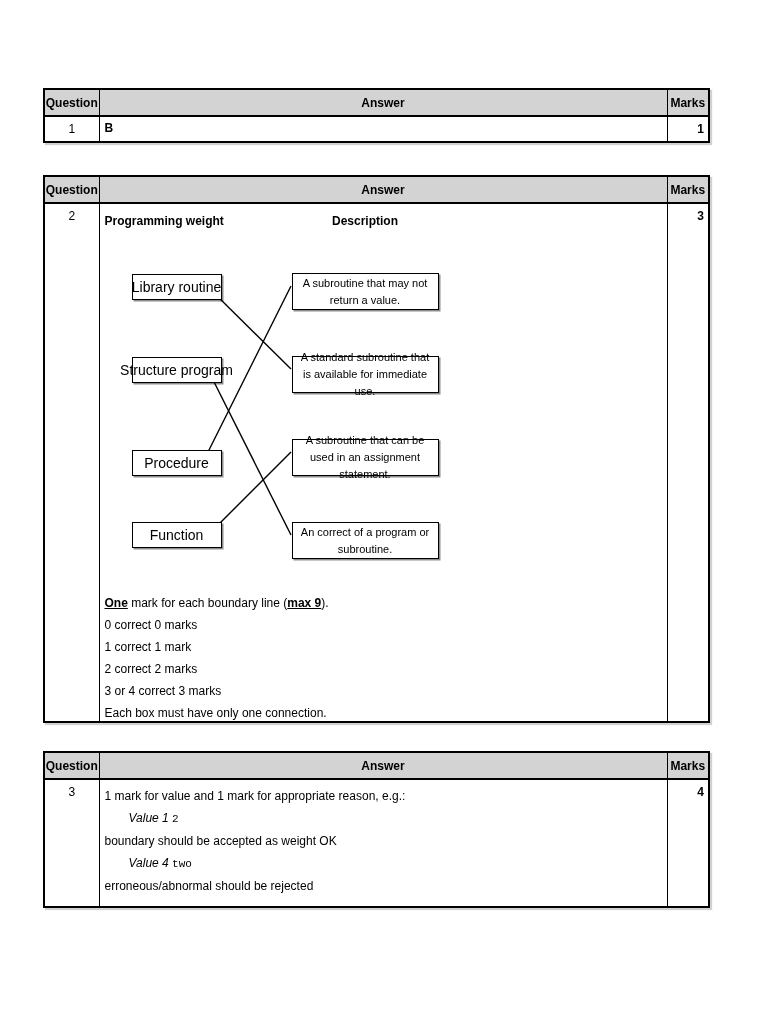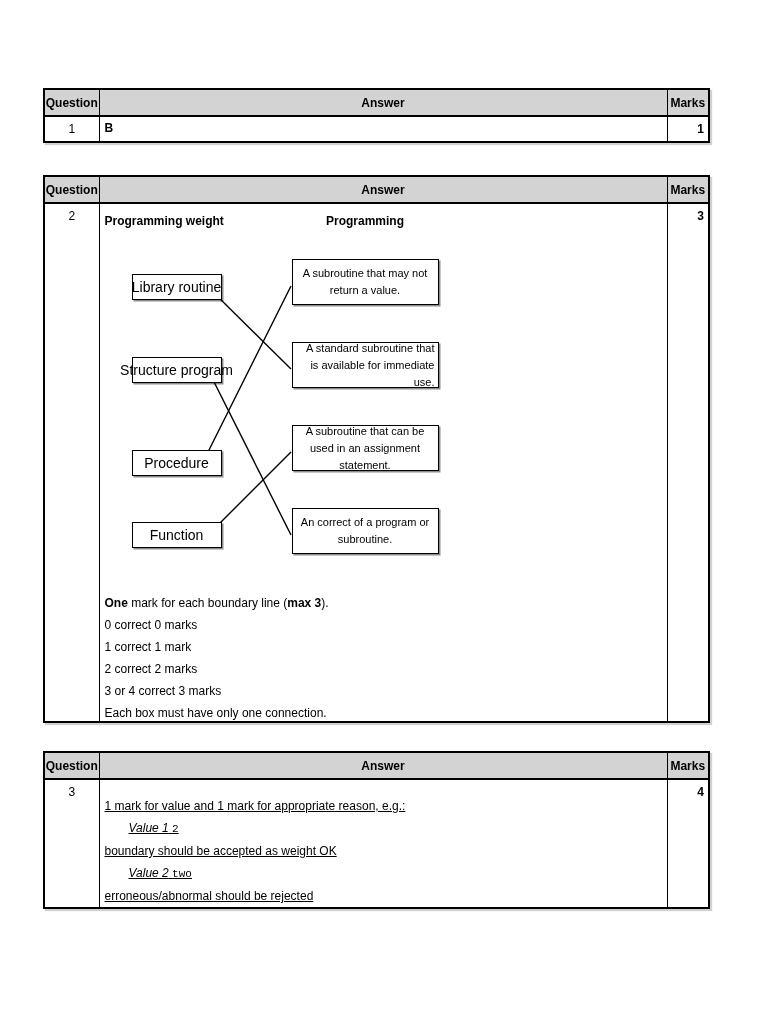--- a/index.html
+++ b/index.html
@@ -26,46 +26,47 @@
     height:27px; text-align:center; vertical-align:middle;
     border-bottom-width:2px;
   }
   table.ms td { vertical-align:top; font-size:12px; background:#fff; }
   .t1 { top:88px; } .t2 { top:175px; } .t3 { top:751px; }
   td.qcell { text-align:center; padding-top:5px; }
   td.mcell { text-align:right; font-weight:bold; padding:5px 4px 0 0; }
   td.acell { padding:4px 5px; }
   .bold { font-weight:bold; }
   td.diagcell { position:relative; padding:0; height:519px; }
-  td.q3cell { height:128px; padding:15px 5px 0 5px;text-decoration:underline; }
+  td.q3cell { height:128px; padding:5px 5px 0 5px; }
 
   .dg-title { position:absolute; top:10px; font-weight:bold; font-size:12px; }
   .dg-title.lt { left:5px; }
   .dg-title.rt { left:192px; width:147px; text-align:center; }
 
   .lbox {
     position:absolute; left:32px; width:90px; height:26px;
     border:1.5px solid #000; background:#fff;
     display:flex; align-items:center; justify-content:center;
     font-size:14px; white-space:nowrap;
     box-shadow:1.5px 1.5px 0 rgba(0,0,0,0.45);
   }
   .rbox {
-    position:absolute; left:192px; width:147px; height:46px;
+    position:absolute; left:192px; width:147px; height:37px;
     border:1.5px solid #000; background:#fff;
     display:flex; align-items:center; justify-content:center;
     text-align:center; font-size:11px; line-height:17px; padding:4px 3px;
     box-shadow:1.5px 1.5px 0 rgba(0,0,0,0.45);
+    margin-top:14px;
   }
   svg.lines { position:absolute; left:0; top:0; pointer-events:none; }
 
   .notes { position:absolute; left:5px; top:388px; font-size:12px; line-height:22px; }
   .rich-line { white-space:pre-wrap; }
   .q3 .rich-line { line-height:22px; }
-  .seg-bold { font-weight:bold; }
+  .seg-bold { font-weight:bold;text-decoration:underline; }
   .seg-italic { font-style:italic;margin-left:24px; }
   .seg-mono { font-family:"Liberation Mono", monospace; font-size:11px; }
 </style>
 </head>
 <body>
 
 <div class="page">
 
   <table class="ms t1">
     <colgroup>
@@ -100,41 +101,41 @@
         <th>Question</th>
         <th>Answer</th>
         <th>Marks</th>
       </tr>
     </thead>
     <tbody>
       <tr>
         <td class="qcell">2</td>
         <td class="diagcell">
           <div class="dg-title lt">Programming weight</div>
-          <div class="dg-title rt">Programming</div>
+          <div class="dg-title rt">Description</div>
           <svg class="lines" id="dg-lines" width="570" height="519">
               <line x1="108" y1="83" x2="191" y2="165" stroke="#000000" stroke-width="1.4"></line>
               <line x1="108" y1="166" x2="191" y2="331" stroke="#000000" stroke-width="1.4"></line>
               <line x1="108" y1="248" x2="191" y2="82" stroke="#000000" stroke-width="1.4"></line>
               <line x1="108" y1="331" x2="191" y2="248" stroke="#000000" stroke-width="1.4"></line>
             </svg>
           <div id="dg-left">
               <div class="lbox" style="top: 70px;">Library routine</div>
               <div class="lbox" style="top: 153px;">Structure program</div>
               <div class="lbox" style="top: 235px; margin-top: 11px;">Procedure</div>
               <div class="lbox" style="top: 318px;">Function</div>
             </div>
           <div id="dg-right">
               <div class="rbox" style="top: 55px;">A subroutine that may not return a value.</div>
-              <div class="rbox" style="top: 138px; text-align: right;">A standard subroutine that is available for immediate use.</div>
+              <div class="rbox" style="top: 138px;">A standard subroutine that is available for immediate use.</div>
               <div class="rbox" style="top: 221px;">A subroutine that can be used in an assignment statement.</div>
               <div class="rbox" style="top: 304px;">An correct of a program or subroutine.</div>
             </div>
           <div class="notes" id="q2-notes">
-              <div class="rich-line"><span class="seg-bold">One</span><span> mark for each boundary line (</span><span class="seg-bold">max 3</span><span>).</span></div>
+              <div class="rich-line"><span class="seg-bold">One</span><span> mark for each boundary line (</span><span class="seg-bold">max 9</span><span>).</span></div>
               <div class="rich-line"><span>0 correct 0 marks</span></div>
               <div class="rich-line"><span>1 correct 1 mark</span></div>
               <div class="rich-line"><span>2 correct 2 marks</span></div>
               <div class="rich-line"><span>3 or 4 correct 3 marks</span></div>
               <div class="rich-line"><span>Each box must have only one connection.</span></div>
             </div>
         </td>
         <td class="mcell">3</td>
       </tr>
     </tbody>
@@ -153,21 +154,21 @@
         <th>Marks</th>
       </tr>
     </thead>
     <tbody>
       <tr>
         <td class="qcell">3</td>
         <td class="q3cell q3" id="q3-cell">
             <div class="rich-line"><span>1 mark for value and 1 mark for appropriate reason, e.g.:</span></div>
             <div class="rich-line"><span class="seg-italic">Value 1</span><span> </span><span class="seg-mono">2</span></div>
             <div class="rich-line"><span>boundary should be accepted as weight OK</span></div>
-            <div class="rich-line"><span class="seg-italic">Value 2</span><span> </span><span class="seg-mono">two</span></div>
+            <div class="rich-line"><span class="seg-italic">Value 4</span><span> </span><span class="seg-mono">two</span></div>
             <div class="rich-line"><span>erroneous/abnormal should be rejected</span></div>
           </td>
         <td class="mcell">4</td>
       </tr>
     </tbody>
   </table>
 
 </div>
 
 </body></html>

